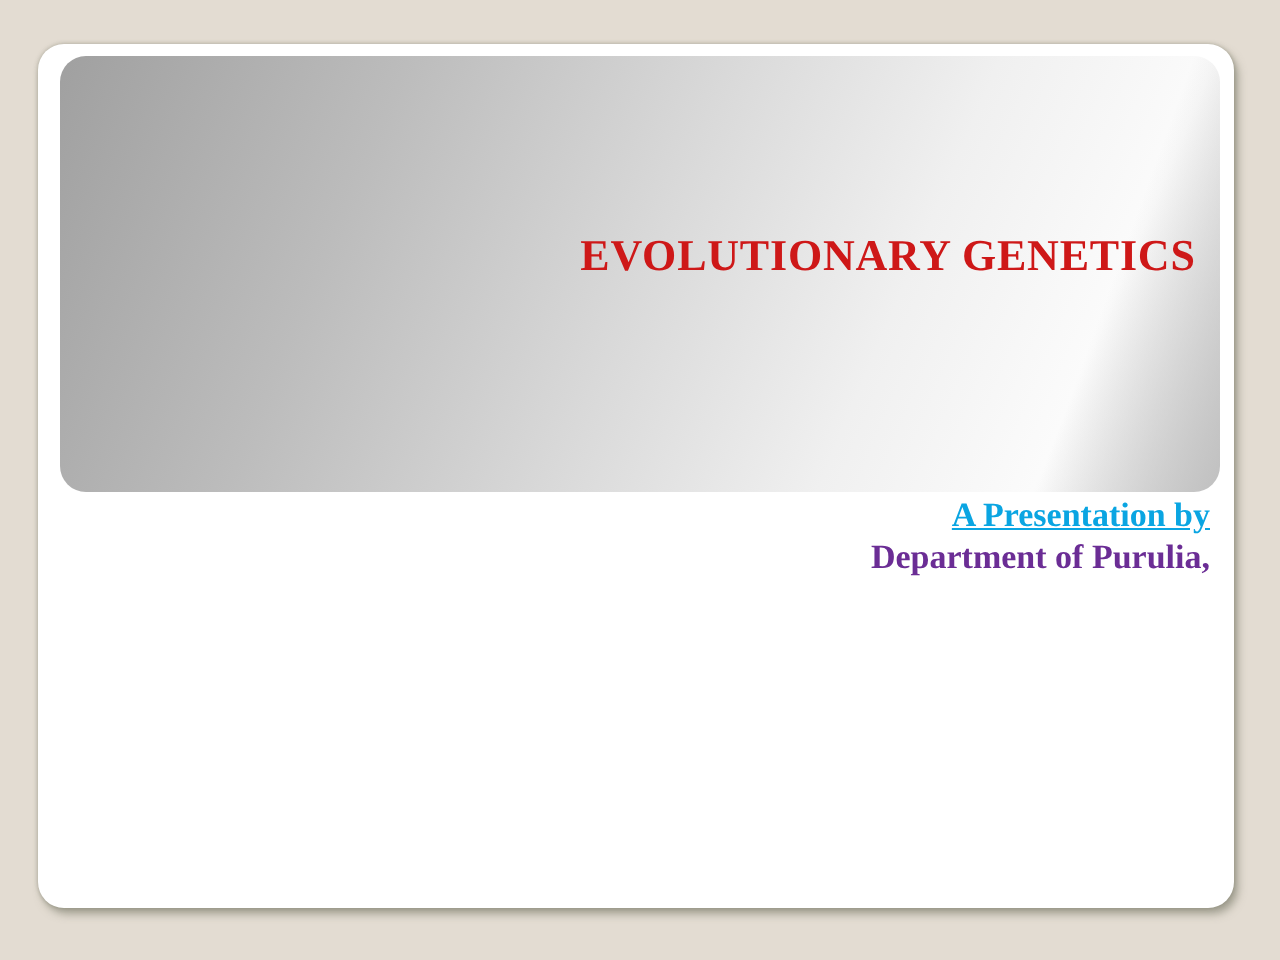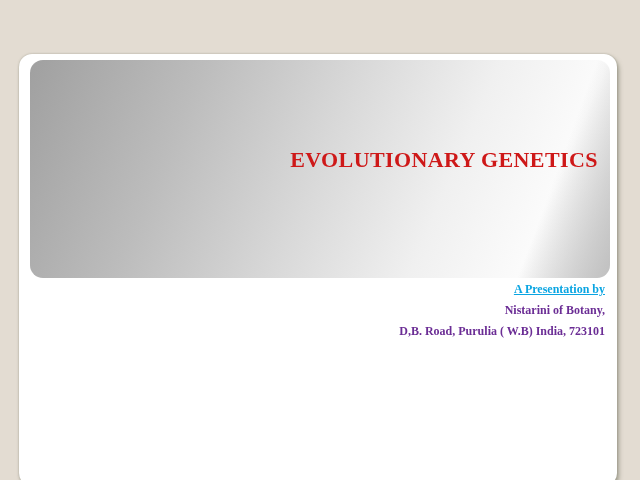--- a/index.html
+++ b/index.html
@@ -11,21 +11,20 @@
     height: 480px;
     overflow: hidden;
     background: #e3dcd2;
     font-family: "Liberation Serif", "DejaVu Serif", serif;
   }
   .stage {
     position: relative;
     width: 640px;
     height: 396px;
     background: #e3dcd2;
-    margin-top: 32px;
   }
   .slide {
     position: absolute;
     left: 19px;
     top: 22px;
     width: 598px;
     height: 432px;
     background: #ffffff;
     border-radius: 13px;
     box-shadow: 0 0 2px rgba(125,125,108,0.55), 2px 3px 4px rgba(110,112,92,0.55);
@@ -53,21 +52,21 @@
     letter-spacing: 0.4px;
     color: #ce1818;
     white-space: nowrap;
   }
   .credits {
     position: absolute;
     left: 20px;
     right: 12px;
     top: 225px;
     text-align: right;
-    font-size: 12px;
+    font-size: 17px;
     line-height: 21px;
     font-weight: bold;
     color: #6b2d95;
   }
   .credit-link {
     color: #0aa5e2;
     text-decoration: underline;
   }
   .credit-line {
     white-space: nowrap;
@@ -75,17 +74,16 @@
 </style>
 </head>
 <body>
 
 <div class="stage">
   <div class="slide">
     <div class="title-panel"></div>
     <div class="slide-title">EVOLUTIONARY GENETICS</div>
     <div class="credits">
       <div class="credit-line credit-link">A Presentation by</div>
-      <div class="credit-line">Nistarini of Botany,</div>
-      <div class="credit-line">D,B. Road, Purulia ( W.B) India, 723101</div>
+      <div class="credit-line">Department of Purulia,</div>
     </div>
   </div>
 </div>
 
 </body></html>

